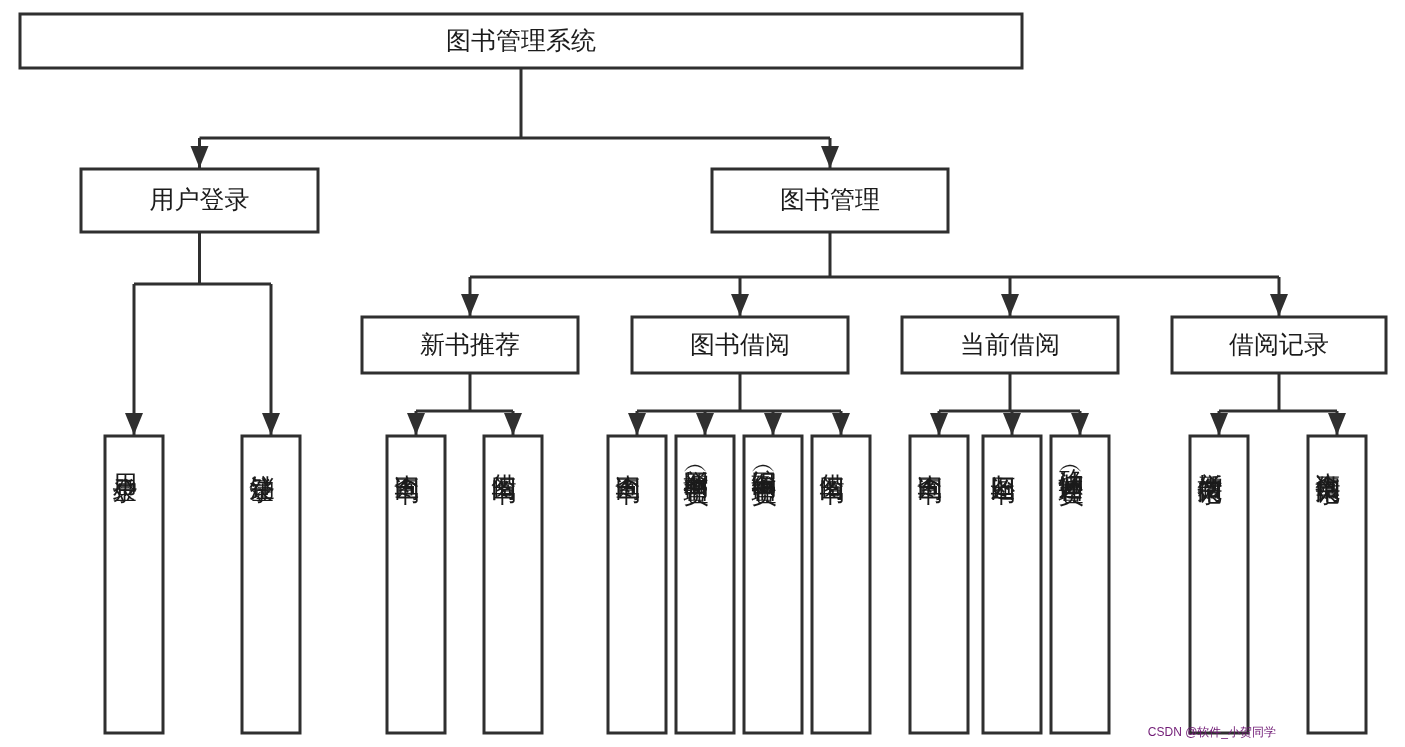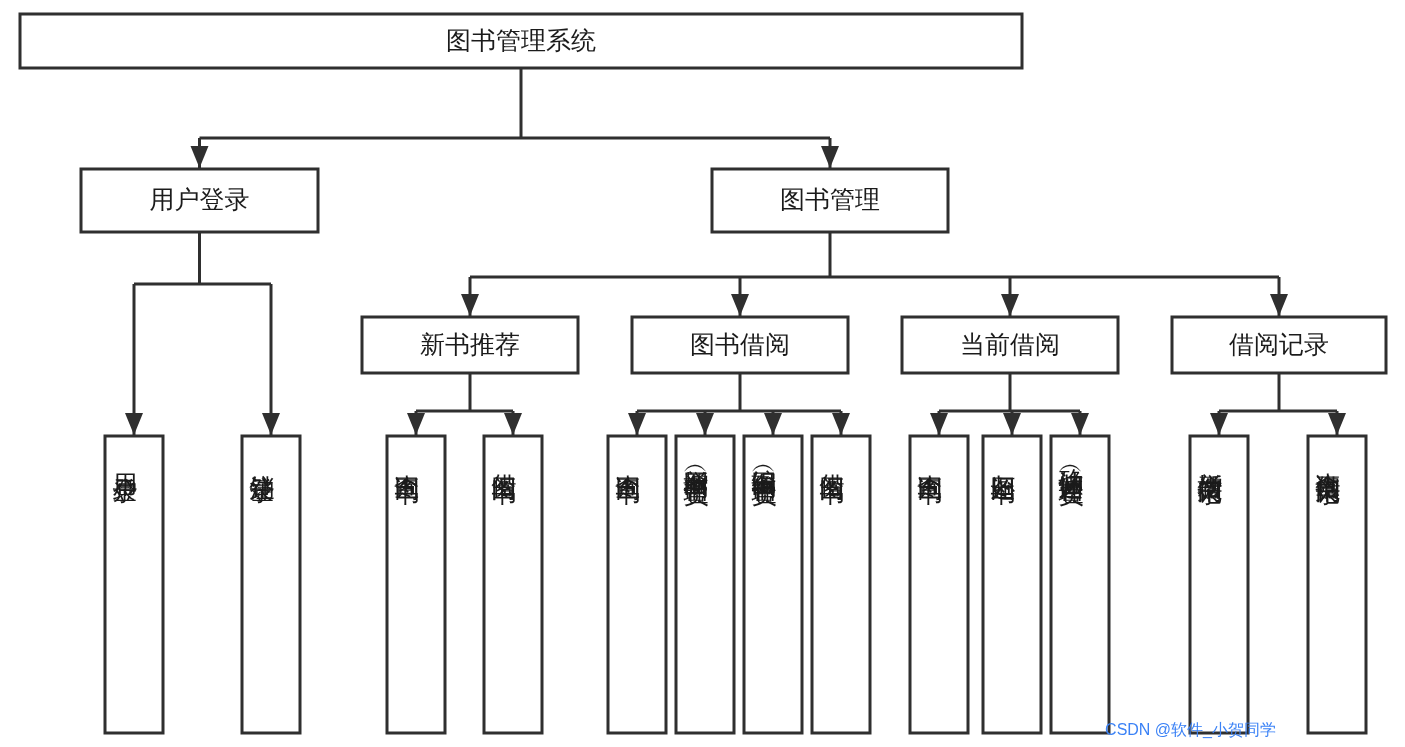--- a/index.html
+++ b/index.html
@@ -57,22 +57,22 @@
     letter-spacing: 2px;
     writing-mode: vertical-rl;
     text-orientation: upright;
     text-anchor: middle;
   }
   .watermark {
     position: absolute;
     right: 10px;
     bottom: 6px;
     font-family: "Liberation Sans", "DejaVu Sans", sans-serif;
-    font-size: 16px;
-    color: #3b82f6;
+    font-size: 12px;
+    color: #701a75;
     white-space: nowrap;
     user-select: none;
   }
 </style>
 </head>
 <body>
 
 <div id="diagram-root">
   <svg class="flow" viewBox="0 0 1405 747" xmlns="http://www.w3.org/2000/svg">
     <g id="edges">

